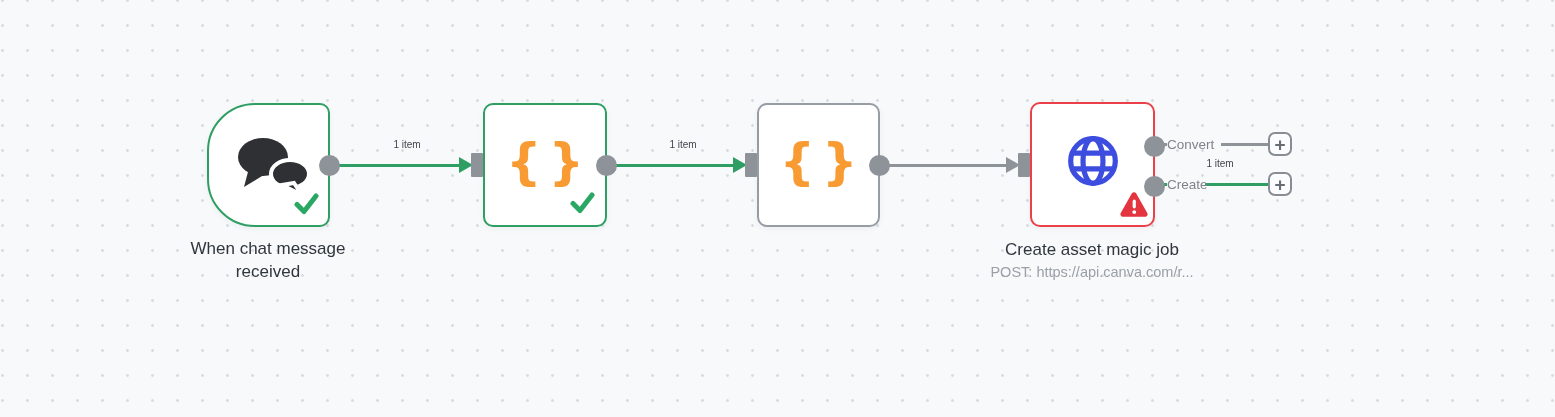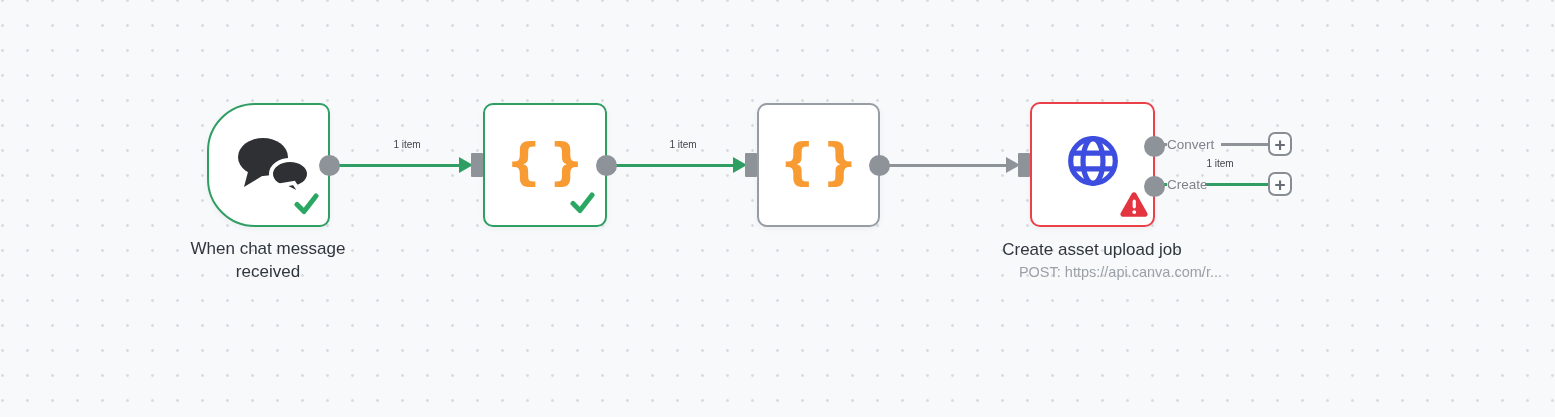--- a/index.html
+++ b/index.html
@@ -66,21 +66,21 @@
   .conn-label{
     position:absolute; font-size:10px; color:#40464e; text-align:center;
     z-index:2;
   }
   
   .node-label{
     position:absolute; text-align:center; color:#30363e;
     font-size:17px; font-weight:500; line-height:23px;
   }
   .node-sublabel{
-    position:absolute; text-align:right; color:#9aa0a7; font-size:14.5px;
+    position:absolute; text-align:center; color:#9aa0a7; font-size:14.5px;
   }
   
   .branch-label{ position:absolute; font-size:13.5px; color:#7e838b; z-index:2; }
   .plus-btn{
     position:absolute; width:24px; height:24px; border-radius:7px;
     border:2px solid #878d94; background:#fbfcfd; color:#666c73;
     font-size:19px; font-weight:bold; line-height:19px; text-align:center;
     cursor:pointer; padding:0; font-family:inherit; z-index:3;
   }
 </style>
@@ -164,16 +164,16 @@
   <div class="wire gray" style="left:1221px; top:143px; width:47px;"></div>
   <button class="plus-btn" style="left:1268px; top:132px;">+</button>
 
   <div class="conn-label" style="left:1183px; top:158px; width:74px;">1 item</div>
   <div class="wire" style="left:1158px; top:183px; width:9px;"></div>
   <div class="branch-label" style="left:1167px; top:177px;">Create</div>
   <div class="wire" style="left:1205px; top:183px; width:63px;"></div>
   <button class="plus-btn" style="left:1268px; top:172px;">+</button>
 
   <div class="node-label" style="left:168px; top:237px; width:200px;">When chat message received</div>
-  <div class="node-label" style="left:967px; top:238px; width:250px;">Create asset upload job</div>
+  <div class="node-label" style="left:967px; top:238px; width:250px;">Create asset magic job</div>
   <div class="node-sublabel" style="left:962px; top:264px; width:260px;">POST: https://api.canva.com/r...</div>
 
 </div>
 
 </body></html>

